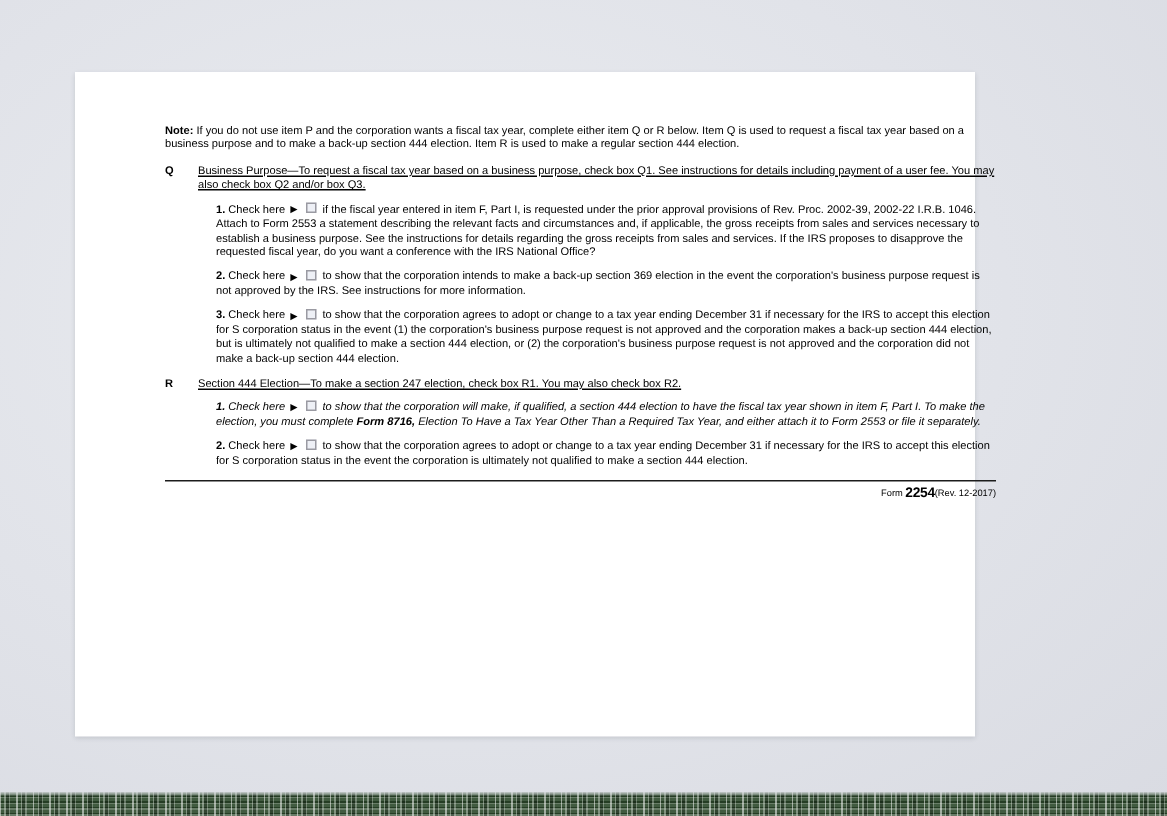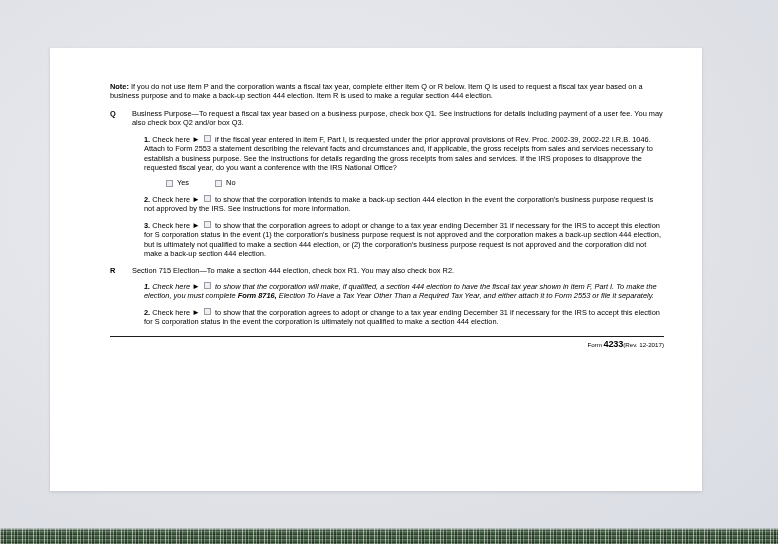--- a/index.html
+++ b/index.html
@@ -22,21 +22,21 @@
     width: 778px;
     height: 544px;
     background:
       radial-gradient(ellipse at 38% 38%, #eaecf0 0%, #e1e3e9 55%, #d9dbe2 100%);
   }
 
   #page {
     position: absolute;
     left: 50px;
     top: 48px;
-    width: 652px;
+    width: 600px;
     height: 443px;
     background: #ffffff;
     box-shadow: 0 1px 3px rgba(60,64,78,0.18);
   }
 
   .page-inner {
     position: absolute;
     left: 60px;
     top: 34px;
     width: 554px;
@@ -62,21 +62,21 @@
   .gutter-letter {
     width: 22px;
     flex: 0 0 22px;
     font-weight: bold;
     font-size: 7.4px;
     line-height: 9.4px;
   }
   .lettered-body {
     flex: 1 1 auto;
   }
-  .lettered-body p { margin: 0; }
+  .lettered-body p { margin: 0; text-decoration: underline; }
 
   
   .subitem {
     margin-top: 7px;
     margin-left: 34px;
   }
   .subitem.tight { margin-top: 6px; font-style: italic; }
   .subitem p { margin: 0; }
 
   
@@ -182,57 +182,47 @@
 
     <div class="lettered-row">
       <div class="gutter-letter">Q</div>
       <div class="lettered-body">
         <p>Business Purpose—To request a fiscal tax year based on a business purpose, check box Q1. See instructions for details including payment of a user fee. You may also check box Q2 and/or box Q3.</p>
       </div>
     </div>
 
     <div class="subitem">
       <p><b class="b">1.</b> <span>Check here</span><span class="arrow-glyph">►</span><span class="chkbox"></span><span> if the fiscal year entered in item F, Part I, is requested under the prior approval provisions of Rev. Proc. 2002-39, 2002-22 I.R.B. 1046. Attach to Form 2553 a statement describing the relevant facts and circumstances and, if applicable, the gross receipts from sales and services necessary to establish a business purpose. See the instructions for details regarding the gross receipts from sales and services. If the IRS proposes to disapprove the requested fiscal year, do you want a conference with the IRS National Office?</span></p>
-      <div class="yesno-row">
-        <span class="yesno-item">
-            <span class="chkbox"></span>
-            <span class="yesno-label">Yes</span>
-          </span>
-        <span class="yesno-item">
-            <span class="chkbox"></span>
-            <span class="yesno-label">No</span>
-          </span>
-      </div>
-    </div>
-
-    <div class="subitem">
-      <p><b class="b">2.</b> <span>Check here</span><span class="arrow-glyph">►</span><span class="chkbox"></span><span> to show that the corporation intends to make a back-up section 444 election in the event the corporation's business purpose request is not approved by the IRS. See instructions for more information.</span></p>
+    </div>
+
+    <div class="subitem">
+      <p><b class="b">2.</b> <span>Check here</span><span class="arrow-glyph">►</span><span class="chkbox"></span><span> to show that the corporation intends to make a back-up section 369 election in the event the corporation's business purpose request is not approved by the IRS. See instructions for more information.</span></p>
     </div>
 
     <div class="subitem">
       <p><b class="b">3.</b> <span>Check here</span><span class="arrow-glyph">►</span><span class="chkbox"></span><span> to show that the corporation agrees to adopt or change to a tax year ending December 31 if necessary for the IRS to accept this election for S corporation status in the event (1) the corporation's business purpose request is not approved and the corporation makes a back-up section 444 election, but is ultimately not qualified to make a section 444 election, or (2) the corporation's  business purpose request is not approved and the corporation did not make a back-up section 444 election.</span></p>
     </div>
 
     <div class="lettered-row" style="margin-top:8px;">
       <div class="gutter-letter">R</div>
       <div class="lettered-body">
-        <p>Section 715 Election—To make a section 444 election, check box R1. You may also check box R2.</p>
+        <p>Section 444 Election—To make a section 247 election, check box R1. You may also check box R2.</p>
       </div>
     </div>
 
     <div class="subitem tight">
       <p><b class="b">1.</b> <span>Check here</span><span class="arrow-glyph">►</span><span class="chkbox"></span><span> to show that the corporation will make, if qualified, a section 444 election to have the fiscal tax year shown in item F, Part I. To make the election, you must complete </span><b class="b">Form 8716,</b><span> Election To Have a Tax Year Other Than a Required Tax Year, and either attach it to Form 2553 or file it separately.</span></p>
     </div>
 
     <div class="subitem">
       <p><b class="b">2.</b> <span>Check here</span><span class="arrow-glyph">►</span><span class="chkbox"></span><span> to show that the corporation agrees to adopt or change to a tax year ending December 31 if necessary for the IRS to accept this election for S corporation status in the event the corporation is ultimately not qualified to make a section 444 election.</span></p>
     </div>
 
     <div class="footer-rule"></div>
-    <div class="footer-line"><span class="form-word">Form</span> <span class="form-no">4233</span><span class="form-rev">(Rev. 12-2017)</span></div>
+    <div class="footer-line"><span class="form-word">Form</span> <span class="form-no">2254</span><span class="form-rev">(Rev. 12-2017)</span></div>
 
   </div>
 </div>
 
 <div id="bottom-strip">
   <div class="noise"></div>
   <div class="fade-top"></div>
 </div>
 
 </body></html>

